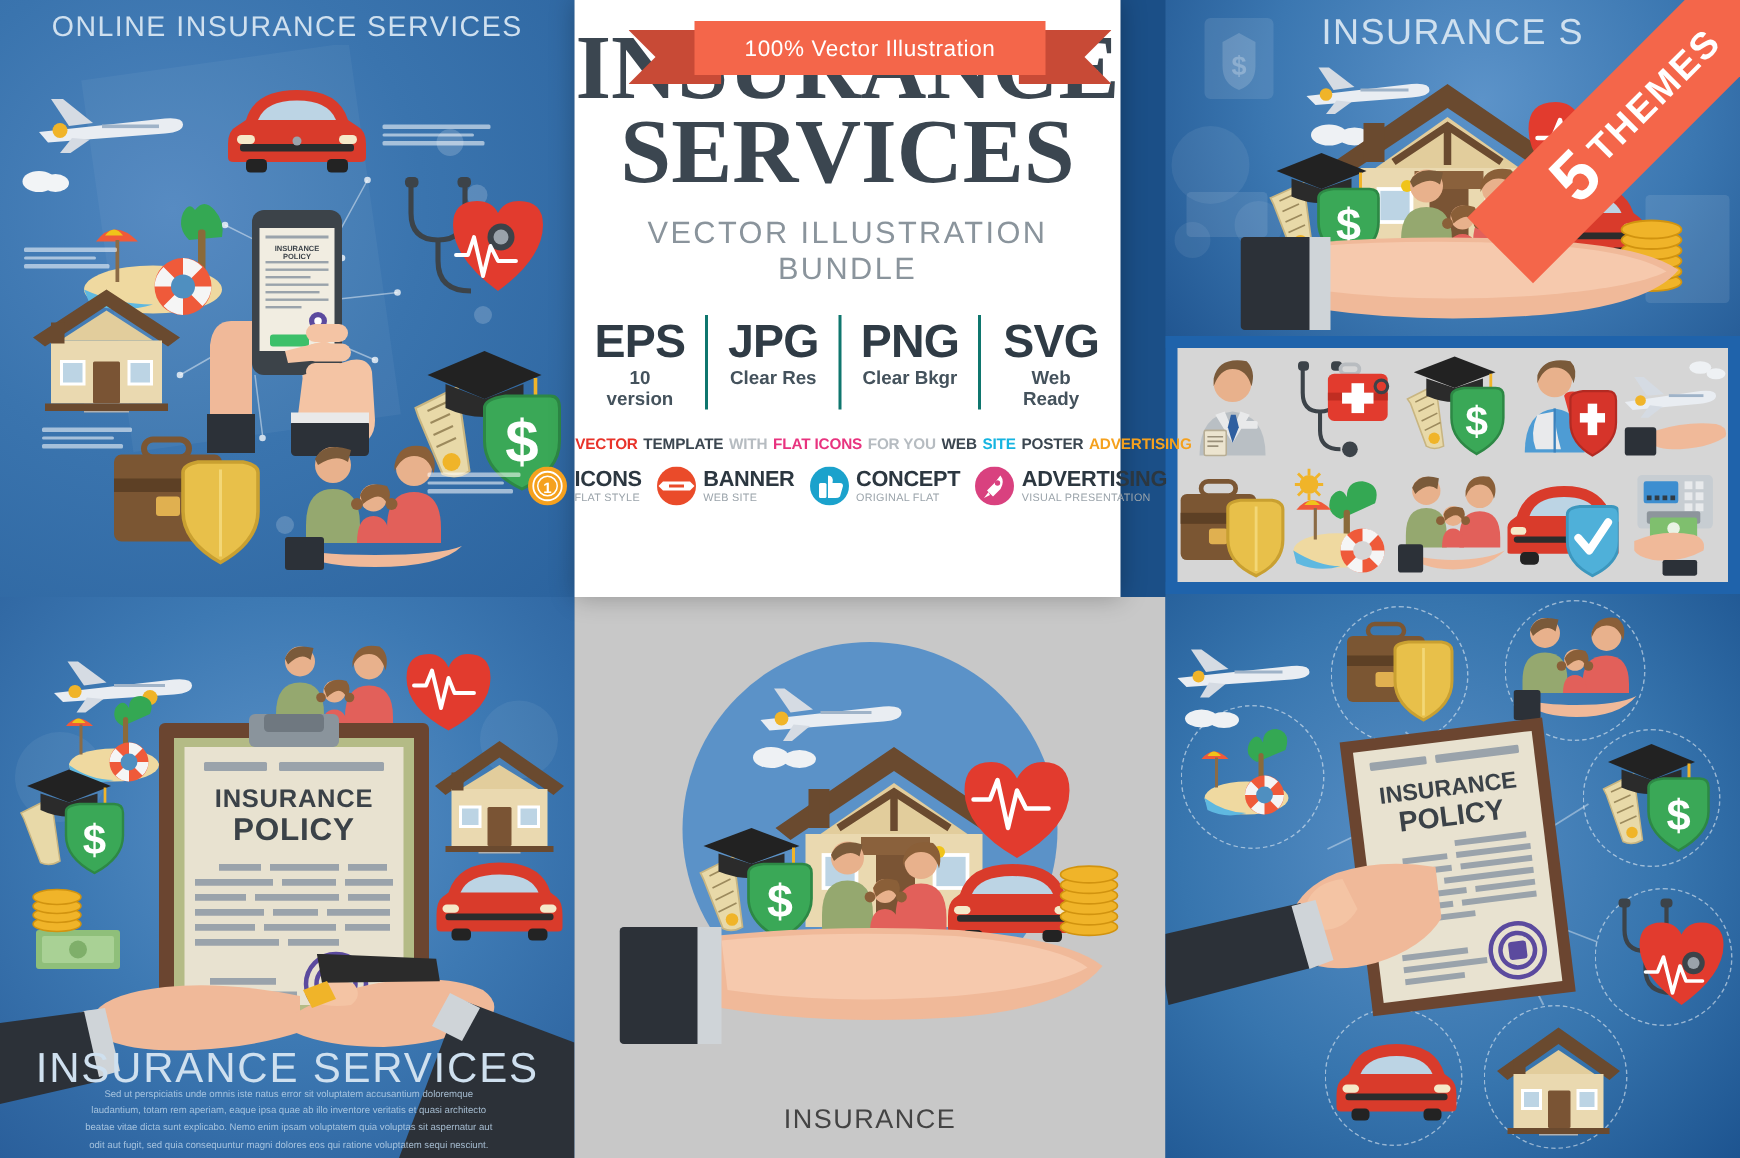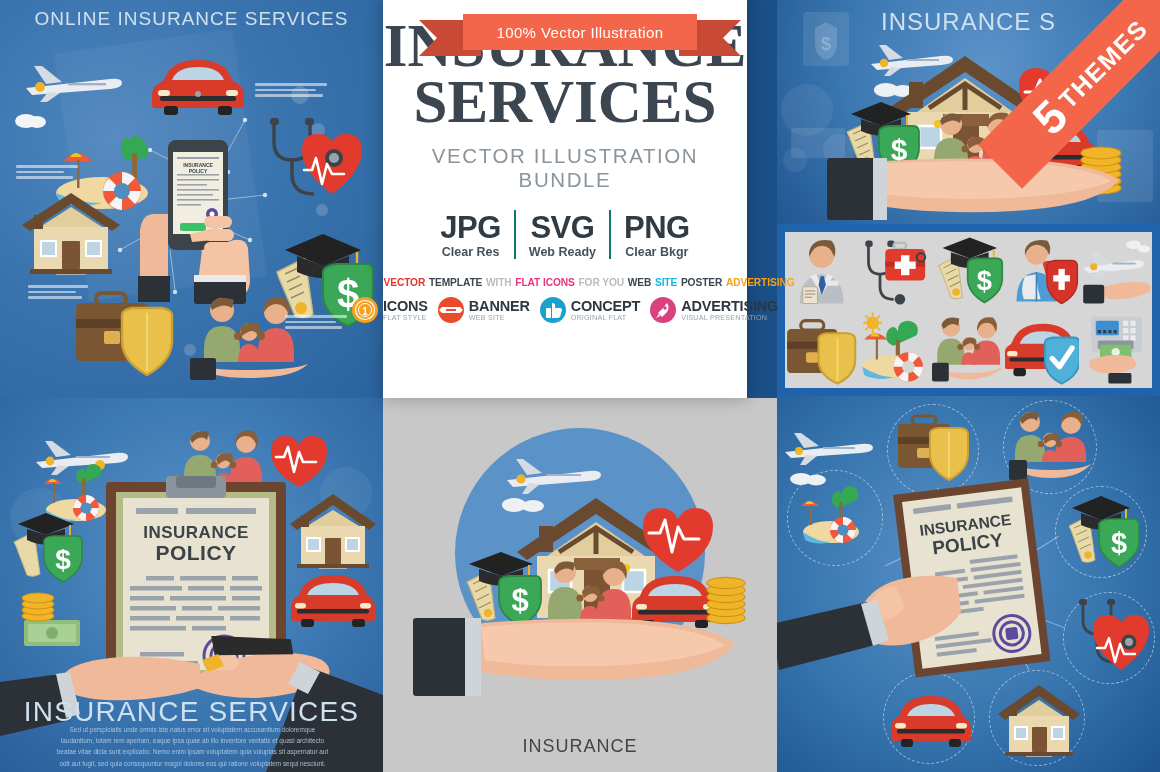--- a/index.html
+++ b/index.html
@@ -1059,30 +1059,34 @@
         <span>100% Vector Illustration</span>
       </div>
     </div>
 
     <div class="card-title ct1">INSURANCE</div>
     <div class="card-title ct2">SERVICES</div>
     <div class="card-sub">VECTOR ILLUSTRATION BUNDLE</div>
 
     <div class="fmt-row">
       <div class="fmt">
+        <b>EPS</b>
+        <i>10 version</i>
+      </div>
+      <div class="fmt">
         <b>JPG</b>
         <i>Clear Res</i>
+      </div>
+      <div class="fmt">
+        <b>PNG</b>
+        <i>Clear Bkgr</i>
       </div>
       <div class="fmt">
         <b>SVG</b>
         <i>Web Ready</i>
-      </div>
-      <div class="fmt">
-        <b>PNG</b>
-        <i>Clear Bkgr</i>
       </div>
     </div>
 
     <div class="tagline" id="tagline"><span style="color: rgb(232, 51, 42);">VECTOR</span> <span style="color: rgb(59, 70, 80);">TEMPLATE</span> <span style="color: rgb(182, 188, 193);">WITH</span> <span style="color: rgb(232, 51, 127);">FLAT ICONS</span> <span style="color: rgb(182, 188, 193);">FOR YOU</span> <span style="color: rgb(59, 70, 80);">WEB</span> <span style="color: rgb(22, 180, 224);">SITE</span> <span style="color: rgb(59, 70, 80);">POSTER</span> <span style="color: rgb(245, 161, 30);">ADVERTISING</span> </div>
 
     <div class="feat-row">
 
       <div class="feat">
         <span class="fico" id="fico0">
           <svg viewBox="0 0 26 26" style="width:26px;height:26px">

